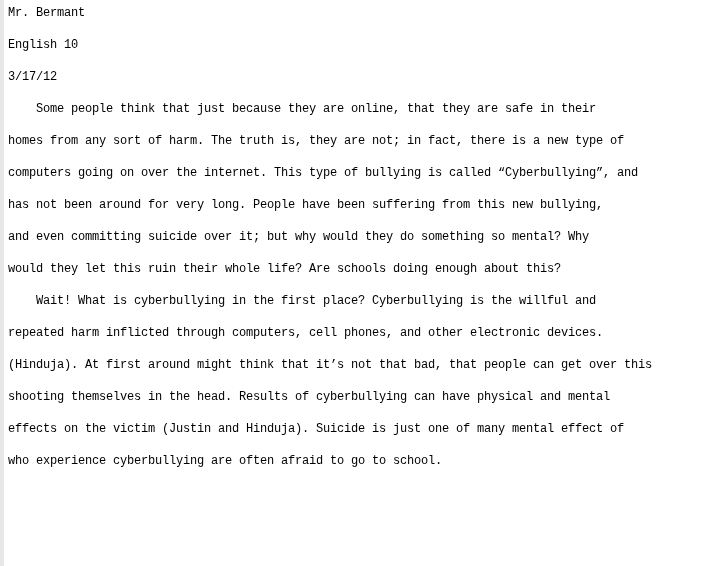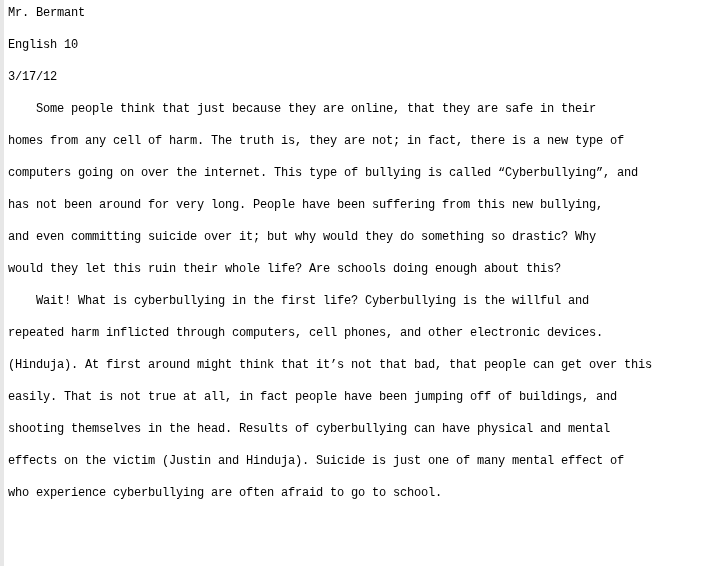--- a/index.html
+++ b/index.html
@@ -41,25 +41,24 @@
 </head>
 <body>
 
 <div class="left-gutter"></div>
 
 <div class="doc">
   <div class="line">Mr. Bermant</div>
   <div class="line">English 10</div>
   <div class="line">3/17/12</div>
   <div class="line">    Some people think that just because they are online, that they are safe in their</div>
-  <div class="line">homes from any cell of harm. The truth is, they are not; in fact, there is a new type of</div>
+  <div class="line">homes from any sort of harm. The truth is, they are not; in fact, there is a new type of</div>
   <div class="line">computers going on over the internet. This type of bullying is called “Cyberbullying”, and</div>
   <div class="line">has not been around for very long. People have been suffering from this new bullying,</div>
-  <div class="line">and even committing suicide over it; but why would they do something so drastic? Why</div>
+  <div class="line">and even committing suicide over it; but why would they do something so mental? Why</div>
   <div class="line">would they let this ruin their whole life? Are schools doing enough about this?</div>
-  <div class="line">    Wait! What is cyberbullying in the first life? Cyberbullying is the willful and</div>
+  <div class="line">    Wait! What is cyberbullying in the first place? Cyberbullying is the willful and</div>
   <div class="line">repeated harm inflicted through computers, cell phones, and other electronic devices.</div>
   <div class="line">(Hinduja). At first around might think that it’s not that bad, that people can get over this</div>
-  <div class="line">easily. That is not true at all, in fact people have been jumping off of buildings, and</div>
   <div class="line">shooting themselves in the head. Results of cyberbullying can have physical and mental</div>
   <div class="line">effects on the victim (Justin and Hinduja). Suicide is just one of many mental effect of</div>
   <div class="line">who experience cyberbullying are often afraid to go to school.</div>
 </div>
 
 </body></html>

